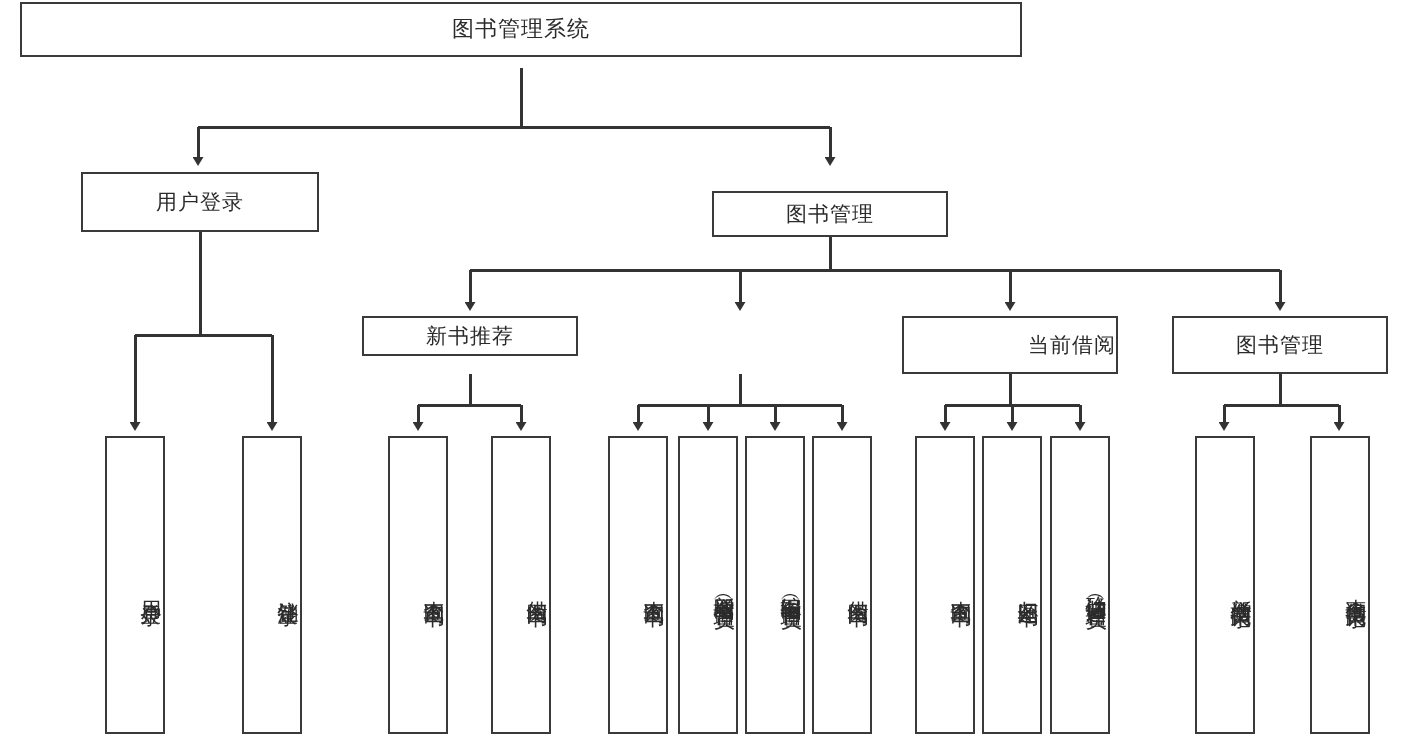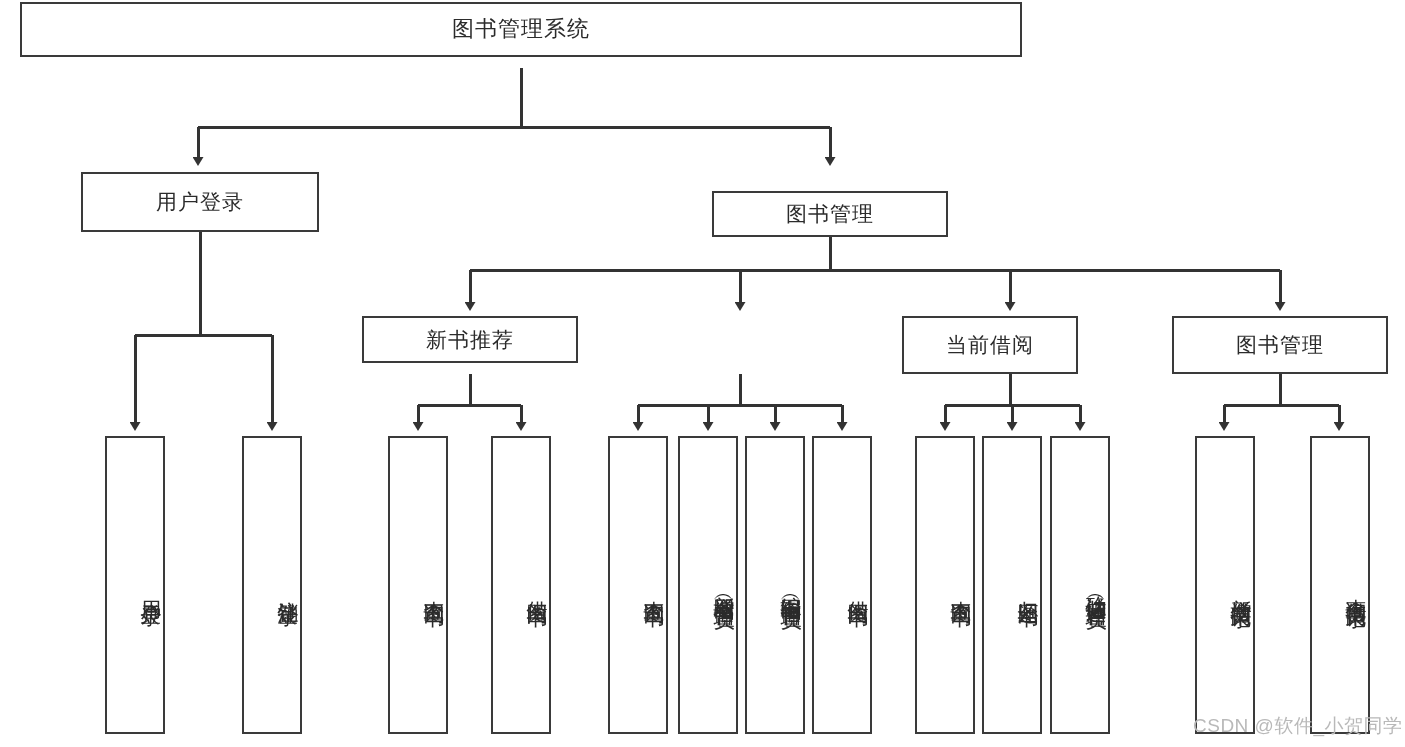--- a/index.html
+++ b/index.html
@@ -125,24 +125,24 @@
     <span>图书管理系统</span>
   </div>
 
   <div class="node h" style="left:81px; top:172px; width:238px; height:60px;">
     <span>用户登录</span>
   </div>
   <div class="node h" style="left:712px; top:172px; width:236px; height:46px;margin-top:19px;">
     <span>图书管理</span>
   </div>
 
-  <div class="node h" style="left:362px; top:316px; width:216px; height:47px;">
+  <div class="node h" style="left:362px; top:316px; width:216px; height:40px;">
     <span>新书推荐</span>
   </div>
-  <div class="node h" style="left:902px; top:316px; width:176px; height:58px;">
+  <div class="node h" style="left:902px; top:316px; width:216px; height:58px;justify-content:flex-end;">
     <span>当前借阅</span>
   </div>
   <div class="node h" style="left:1172px; top:316px; width:216px; height:58px;">
     <span>图书管理</span>
   </div>
 
   <div class="node v" style="left:105px; top:436px; width:60px; height:298px;">
     <span class="vtext">用户登录</span>
   </div>
   <div class="node v" style="left:242px; top:436px; width:60px; height:298px;">
@@ -179,15 +179,14 @@
     <span class="vtext">确认归还（管理员）</span>
   </div>
 
   <div class="node v" style="left:1195px; top:436px; width:60px; height:298px;">
     <span class="vtext">新增借阅记录</span>
   </div>
   <div class="node v" style="left:1310px; top:436px; width:60px; height:298px;">
     <span class="vtext">查询借阅记录</span>
   </div>
 
-  <div class="watermark" style="left:1193px; top:713px;">CSDN @软件_小贺同学</div>
 
 </div>
 
 </body></html>

